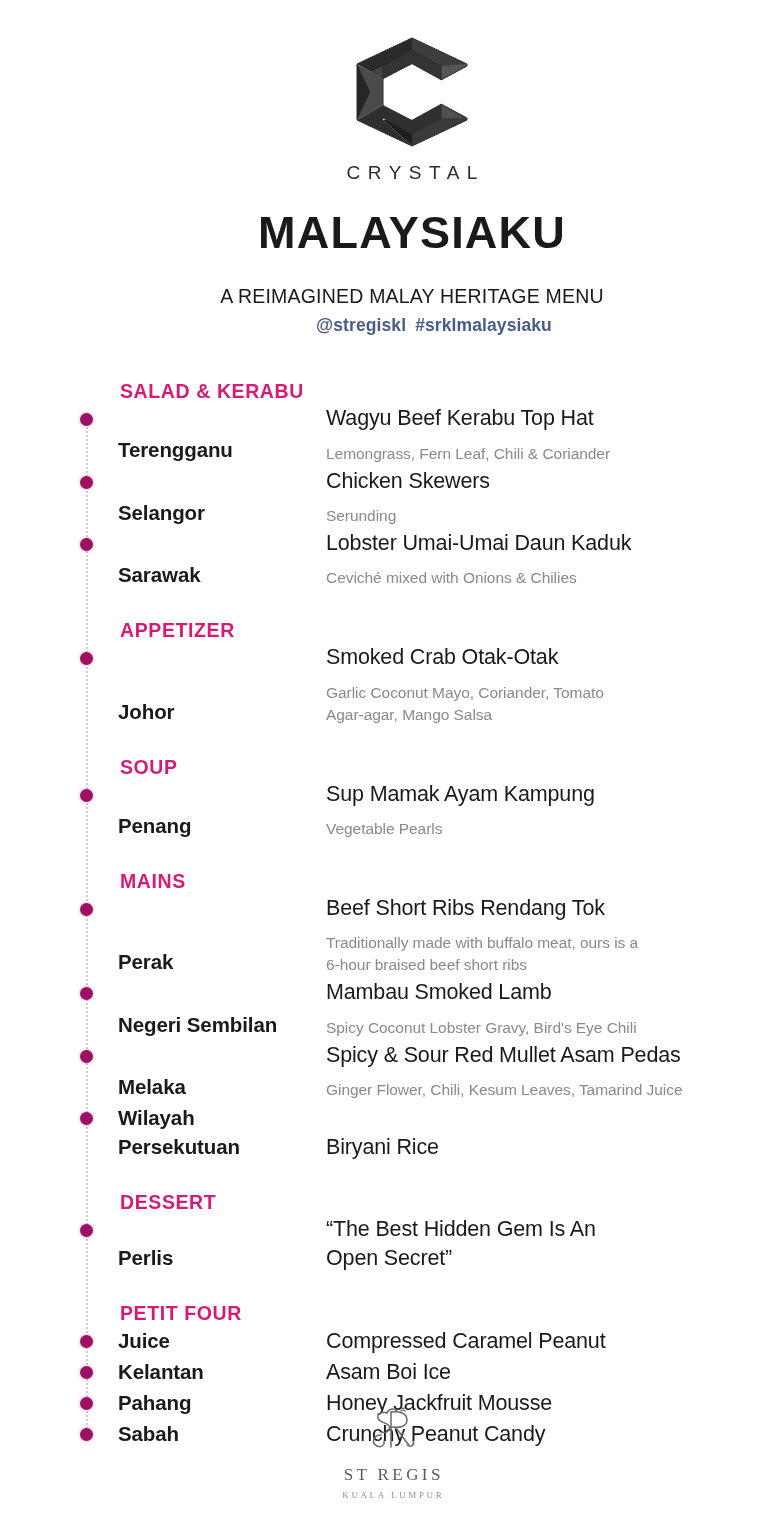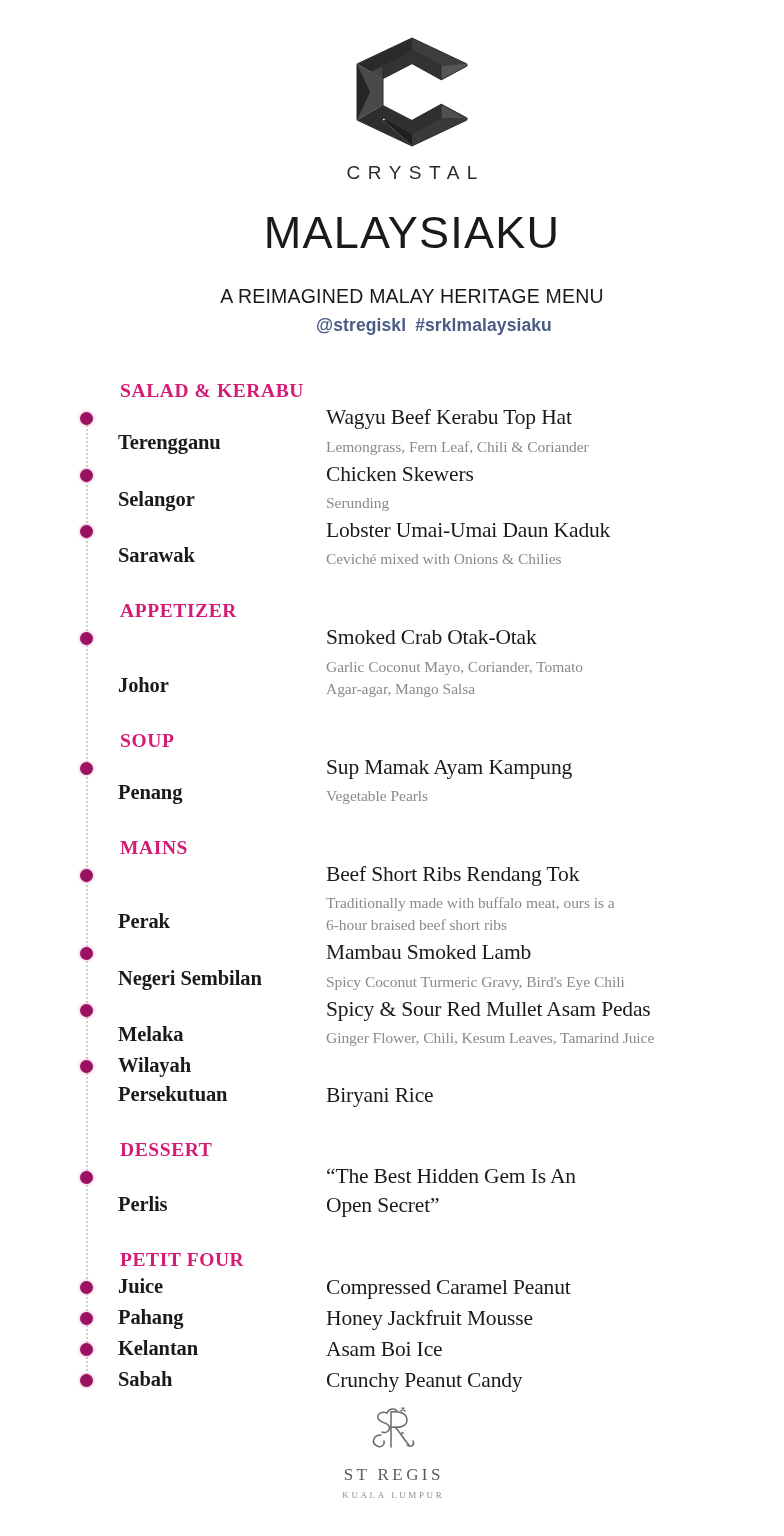--- a/index.html
+++ b/index.html
@@ -34,21 +34,21 @@
     font-size: 19px;
     letter-spacing: 7.5px;
     font-weight: 400;
     color: #2b2b2b;
     text-indent: 7.5px;
     font-family: "Liberation Sans", sans-serif;
   }
   .menu-title {
     margin-top: 26px;
     font-size: 45px;
-    font-weight: 400;
+    font-weight: 700;
     letter-spacing: 1.2px;
     color: #1a1a1a;
     line-height: 1;
   }
   .menu-subtitle {
     margin-top: 13px;
     font-size: 19.5px;
     font-weight: 400;
     letter-spacing: 0.2px;
     color: #1a1a1a;
@@ -61,21 +61,20 @@
     letter-spacing: 0.1px;
     padding-left: 44px;
   }
   .menu-handles .handle-gap { display: inline-block; width: 9px; }
 
   
   .menu-body {
     position: relative;
     margin-top: 44px;
     padding-left: 0;
-    font-family: Liberation Serif, serif;
   }
 
   
   .rail {
     position: absolute;
     left: 86px;
     top: 36px;
     bottom: 8px;
     width: 0;
     border-left: 2px dotted #cfcfcf;
@@ -129,21 +128,21 @@
     font-size: 21.5px;
     font-weight: 400;
     color: #1a1a1a;
     line-height: 1.32;
     letter-spacing: -0.15px;
   }
   .desc {
     font-size: 15.5px;
     color: #8a8a8a;
     line-height: 1.42;
-    margin-top: 4px;
+    margin-top: 10px;
     letter-spacing: -0.05px;
   }
 
   
   .footer {
     position: absolute;
     left: 0;
     right: 0;
     bottom: 36px;
     text-align: center;
@@ -265,21 +264,21 @@
           <div class="dish-col">
             <div class="dish">Beef Short Ribs Rendang Tok</div>
             <div class="desc">Traditionally made with buffalo meat, ours is a<br>6-hour braised beef short ribs</div>
           </div>
         </div>
         <div class="item">
           <span class="bullet"></span>
           <div class="state">Negeri Sembilan</div>
           <div class="dish-col">
             <div class="dish">Mambau Smoked Lamb</div>
-            <div class="desc">Spicy Coconut Turmeric Gravy, Bird's Eye Chili</div>
+            <div class="desc">Spicy Coconut Lobster Gravy, Bird's Eye Chili</div>
           </div>
         </div>
         <div class="item">
           <span class="bullet"></span>
           <div class="state">Melaka</div>
           <div class="dish-col">
             <div class="dish">Spicy &amp; Sour Red Mullet Asam Pedas</div>
             <div class="desc">Ginger Flower, Chili, Kesum Leaves, Tamarind Juice</div>
           </div>
         </div>
@@ -307,30 +306,30 @@
         <div class="section-header">PETIT FOUR</div>
         <div class="item">
           <span class="bullet"></span>
           <div class="state">Juice</div>
           <div class="dish-col">
             <div class="dish">Compressed Caramel Peanut</div>
           </div>
         </div>
         <div class="item">
           <span class="bullet"></span>
+          <div class="state">Kelantan</div>
+          <div class="dish-col">
+            <div class="dish">Asam Boi Ice</div>
+          </div>
+        </div>
+        <div class="item">
+          <span class="bullet"></span>
           <div class="state">Pahang</div>
           <div class="dish-col">
             <div class="dish">Honey Jackfruit Mousse</div>
-          </div>
-        </div>
-        <div class="item">
-          <span class="bullet"></span>
-          <div class="state">Kelantan</div>
-          <div class="dish-col">
-            <div class="dish">Asam Boi Ice</div>
           </div>
         </div>
         <div class="item">
           <span class="bullet"></span>
           <div class="state">Sabah</div>
           <div class="dish-col">
             <div class="dish">Crunchy Peanut Candy</div>
           </div>
         </div>
       </div>

